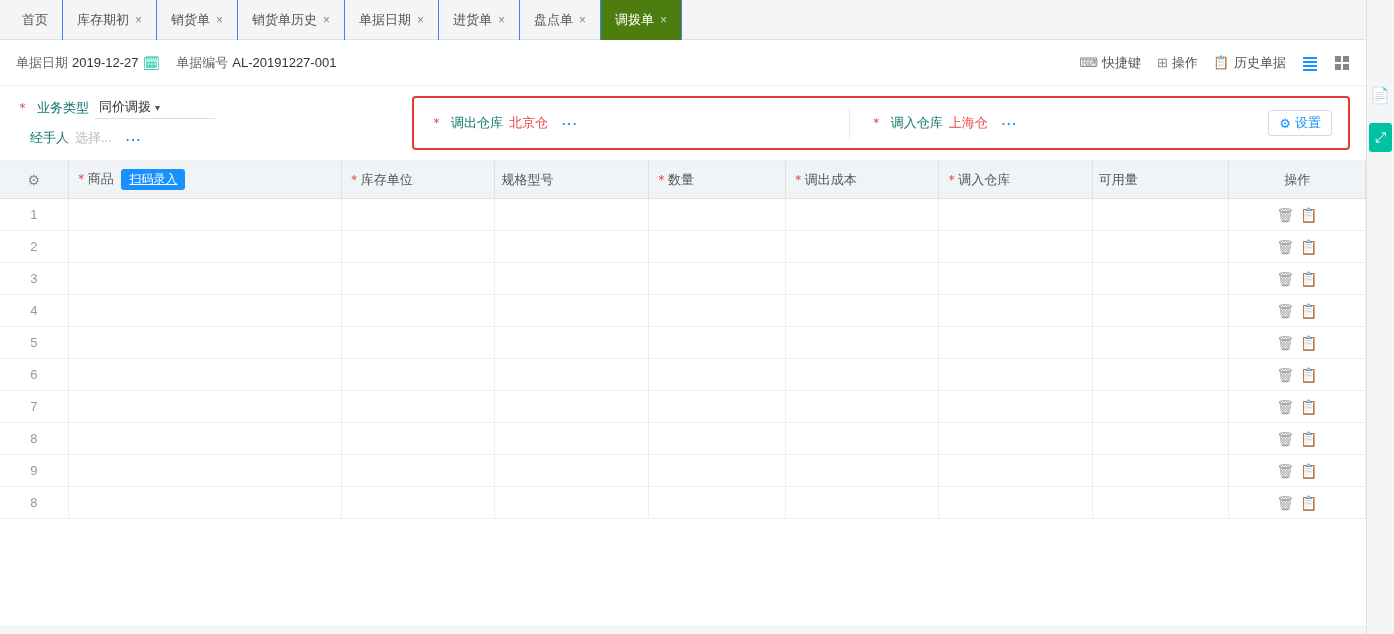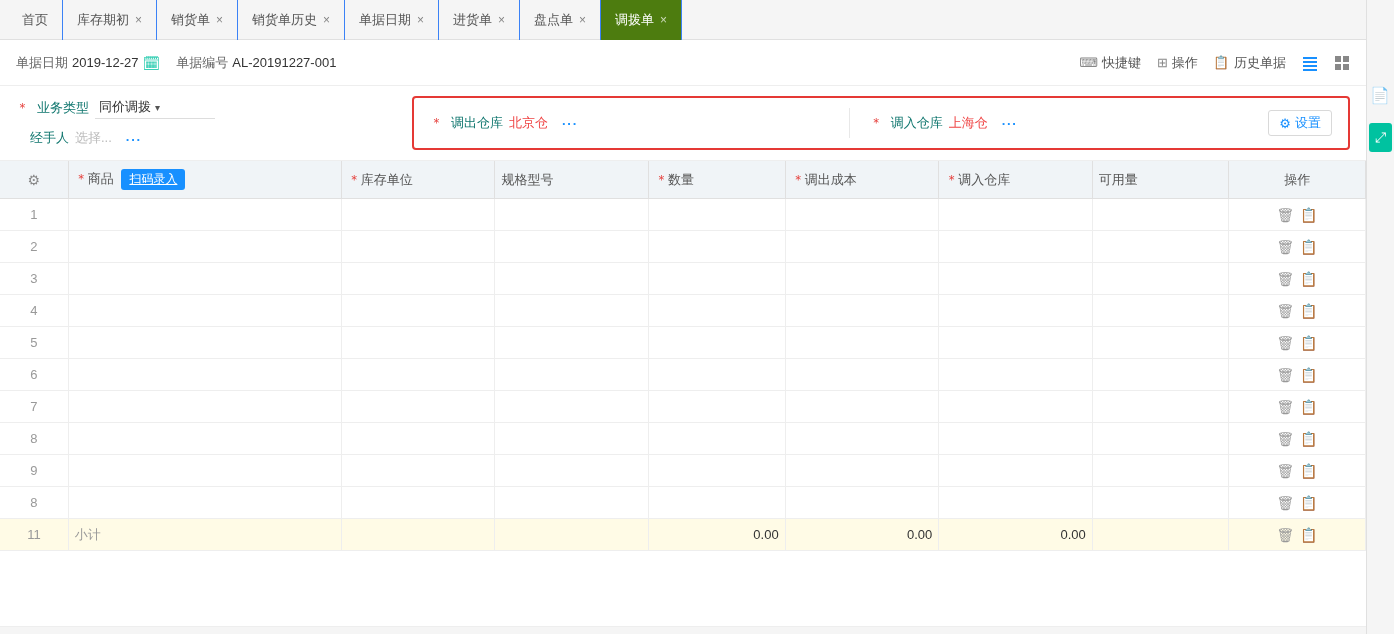--- a/index.html
+++ b/index.html
@@ -423,36 +423,20 @@
         <td class="col-cost"></td>
         <td class="col-amount"></td>
         <td class="col-available"></td>
         <td class="col-actions">
           <div class="action-icons">
             <span class="action-icon">🗑</span>
             <span class="copy-icon">📋</span>
           </div>
         </td>
       </tr>
-            <tr class="subtotal-row">
-        <td class="row-num col-gear">11</td>
-        <td class="col-product" style="color:#999;">小计</td>
-        <td class="col-unit"></td>
-        <td class="col-spec"></td>
-        <td class="col-qty" style="text-align:right;">0.00</td>
-        <td class="col-cost" style="text-align:right;">0.00</td>
-        <td class="col-amount" style="text-align:right;">0.00</td>
-        <td class="col-available"></td>
-        <td class="col-actions">
-          <div class="action-icons">
-            <span class="action-icon">🗑</span>
-            <span class="copy-icon">📋</span>
-          </div>
-        </td>
-      </tr>
           </tbody>
       </table>
     </div>
 
     <div class="horizontal-scroll">
       <div class="horizontal-scroll-inner" style="width:200%;"></div>
     </div>
 
   </div>
 

